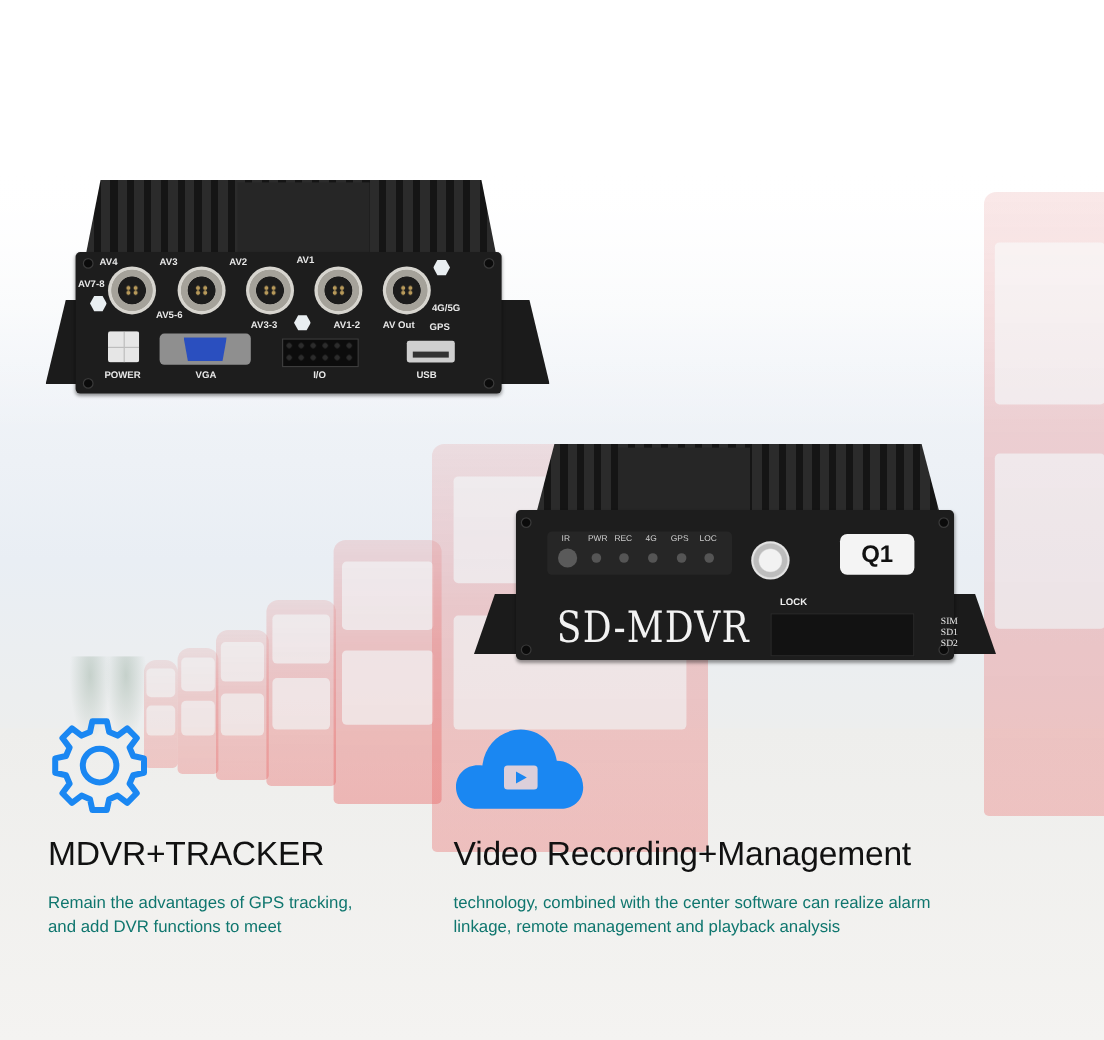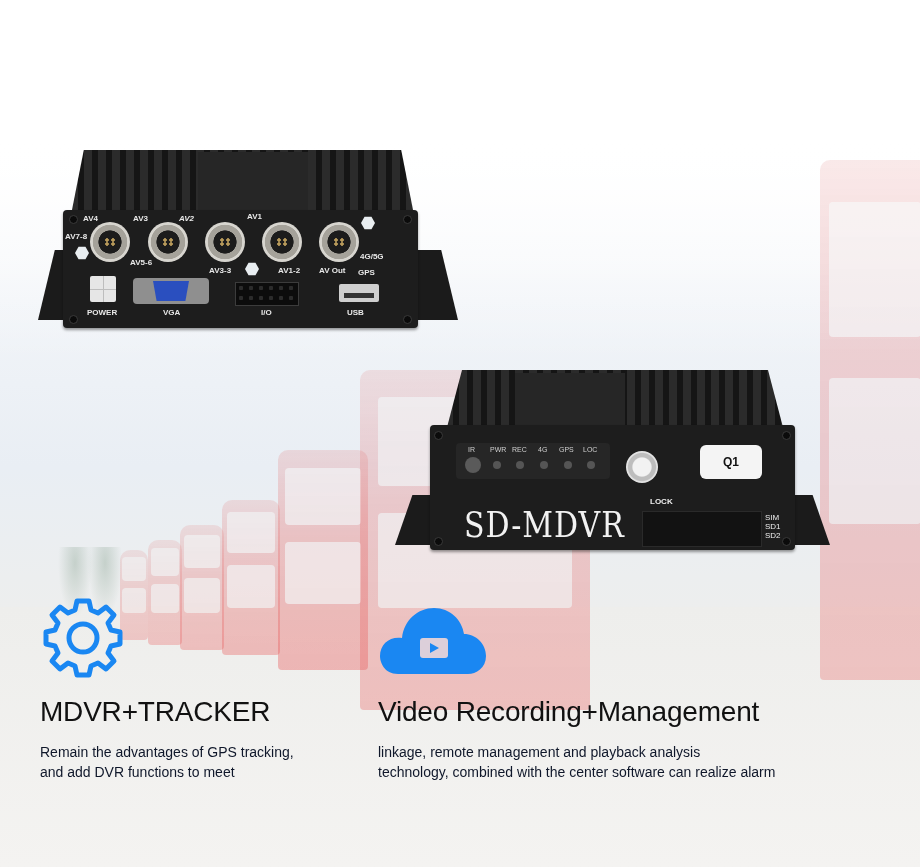--- a/index.html
+++ b/index.html
@@ -56,33 +56,33 @@
   .usb { position:absolute; width: 40px; height: 18px; background:#cfcfcf; border-radius: 2px; }
   .usb::after { content:""; position:absolute; left:5px; top:9px; width:30px; height:5px; background:#333; }
 
   .front-panel { position:absolute; left: 58px; top: 78px; width: 160px; height: 38px; background:#262626; border-radius: 4px; }
   .led { position:absolute; width: 8px; height: 8px; border-radius: 50%; background:#555; }
   .ir { position:absolute; width: 16px; height: 16px; border-radius: 50%; background:#5a5a5a; }
   .led-lbl { position:absolute; font-size: 7px; color:#cfcfcf; }
   .keylock { position:absolute; width: 32px; height: 32px; border-radius: 50%;
              background: radial-gradient(circle, #f2f2f2 0 40%, #bdbdbd 45% 60%, #e3e3e3 65% 100%); }
   .q1 { position:absolute; width: 62px; height: 34px; border-radius: 6px; background:#f4f4f4;
-        color:#111; font-weight:700; font-size: 12px; display:flex; align-items:center; justify-content:center; }
+        color:#111; font-weight:700; font-size: 20px; display:flex; align-items:center; justify-content:center; }
   .lock-txt { position:absolute; font-size: 8px; color:#eee; font-weight:700; }
   .brand { position:absolute; font-family: "DejaVu Serif", serif; color:#f2f2f2; font-size: 30px; letter-spacing: 1px; transform: scaleY(1.2); transform-origin: left top; }
   .slot { position:absolute; background:#121212; border:1px solid #2a2a2a; }
-  .slot-lbl { position:absolute; font-family: Liberation Sans, sans-serif; color:#eee; font-size: 8px; line-height: 9px; }
+  .slot-lbl { position:absolute; font-family: Liberation Serif, serif; color:#eee; font-size: 8px; line-height: 9px; margin-left: 19px; }
 
   
   .feature { position:absolute; z-index: 5; }
   .f1 { left: 40px; top: 598px; width: 320px; }
   .f2 { left: 378px; top: 598px; width: 460px; }
   .ficon { width: 90px; height: 80px; display:block; }
   .ftitle { font-size: 28px; color:#111; margin-top: 18px; white-space: nowrap; letter-spacing: -0.2px; }
-  .fdesc { font-size: 14px; color:#0f172a; line-height: 20px; margin-top: 14px; }
+  .fdesc { font-size: 14px; color:#0f766e; line-height: 20px; margin-top: 14px; }
 </style>
 </head>
 <body>
 
 <div class="page">
 
   <div class="scene">
     <div class="sky-fade"></div>
     <div class="ground"></div>
     <div class="palm" style="left:55px;"></div>
@@ -123,21 +123,21 @@
     <div class="fins" style="left:32px; top:10px; width:345px; height:70px; clip-path: polygon(4% 0,96% 0,100% 100%,0 100%);"></div>
     <div class="lid" style="left:160px; top:12px; width:110px; height:66px;"></div>
     <div class="face" style="left:25px; top:70px; width:355px; height:118px;">
       <div class="screw" style="left:6px; top:5px;"></div>
       <div class="screw" style="right:6px; top:5px;"></div>
       <div class="screw" style="left:6px; bottom:4px;"></div>
       <div class="screw" style="right:6px; bottom:4px;"></div>
 
       <span class="lbl" style="left:20px; top:4px;">AV4</span>
       <span class="lbl" style="left:70px; top:4px;">AV3</span>
-      <span class="lbl" style="left:116px; top:4px;font-style:italic;">AV2</span>
+      <span class="lbl" style="left:128px; top:4px;">AV2</span>
       <span class="lbl" style="left:184px; top:2px;">AV1</span>
       <span class="lbl" style="left:2px; top:22px;">AV7-8</span>
 
       <div class="conn" style="left:27px; top:12px;"></div>
       <div class="conn" style="left:85px; top:12px;"></div>
       <div class="conn" style="left:142px; top:12px;"></div>
       <div class="conn" style="left:199px; top:12px;"></div>
       <div class="conn" style="left:256px; top:12px;"></div>
       <div class="led-hex" style="left:12px; top:36px;"></div>
       <div class="led-hex" style="left:182px; top:52px;"></div>
@@ -217,18 +217,18 @@
   </div>
 
   <div class="feature f2">
     <svg class="ficon" viewBox="0 0 110 80" style="width:110px;">
       <path d="M20,76 C6,76 2,64 2,58 C2,46 12,38 24,40 C26,22 40,10 56,10 C72,10 84,22 86,36 C98,36 108,46 108,58 C108,70 98,76 90,76 Z" fill="#1a87f2"></path>
       <rect x="42" y="40" width="28" height="20" rx="3" fill="#f2d7d7" opacity="0.9"></rect>
       <path d="M52,45 L61,50 L52,55 Z" fill="#1a87f2"></path>
     </svg>
     <div class="ftitle">Video Recording+Management</div>
     <div class="fdesc">
+      <div>technology, combined with the center software can realize alarm</div>
       <div>linkage, remote management and playback analysis</div>
-      <div>technology, combined with the center software can realize alarm</div>
     </div>
   </div>
 
 </div>
 
 </body></html>

